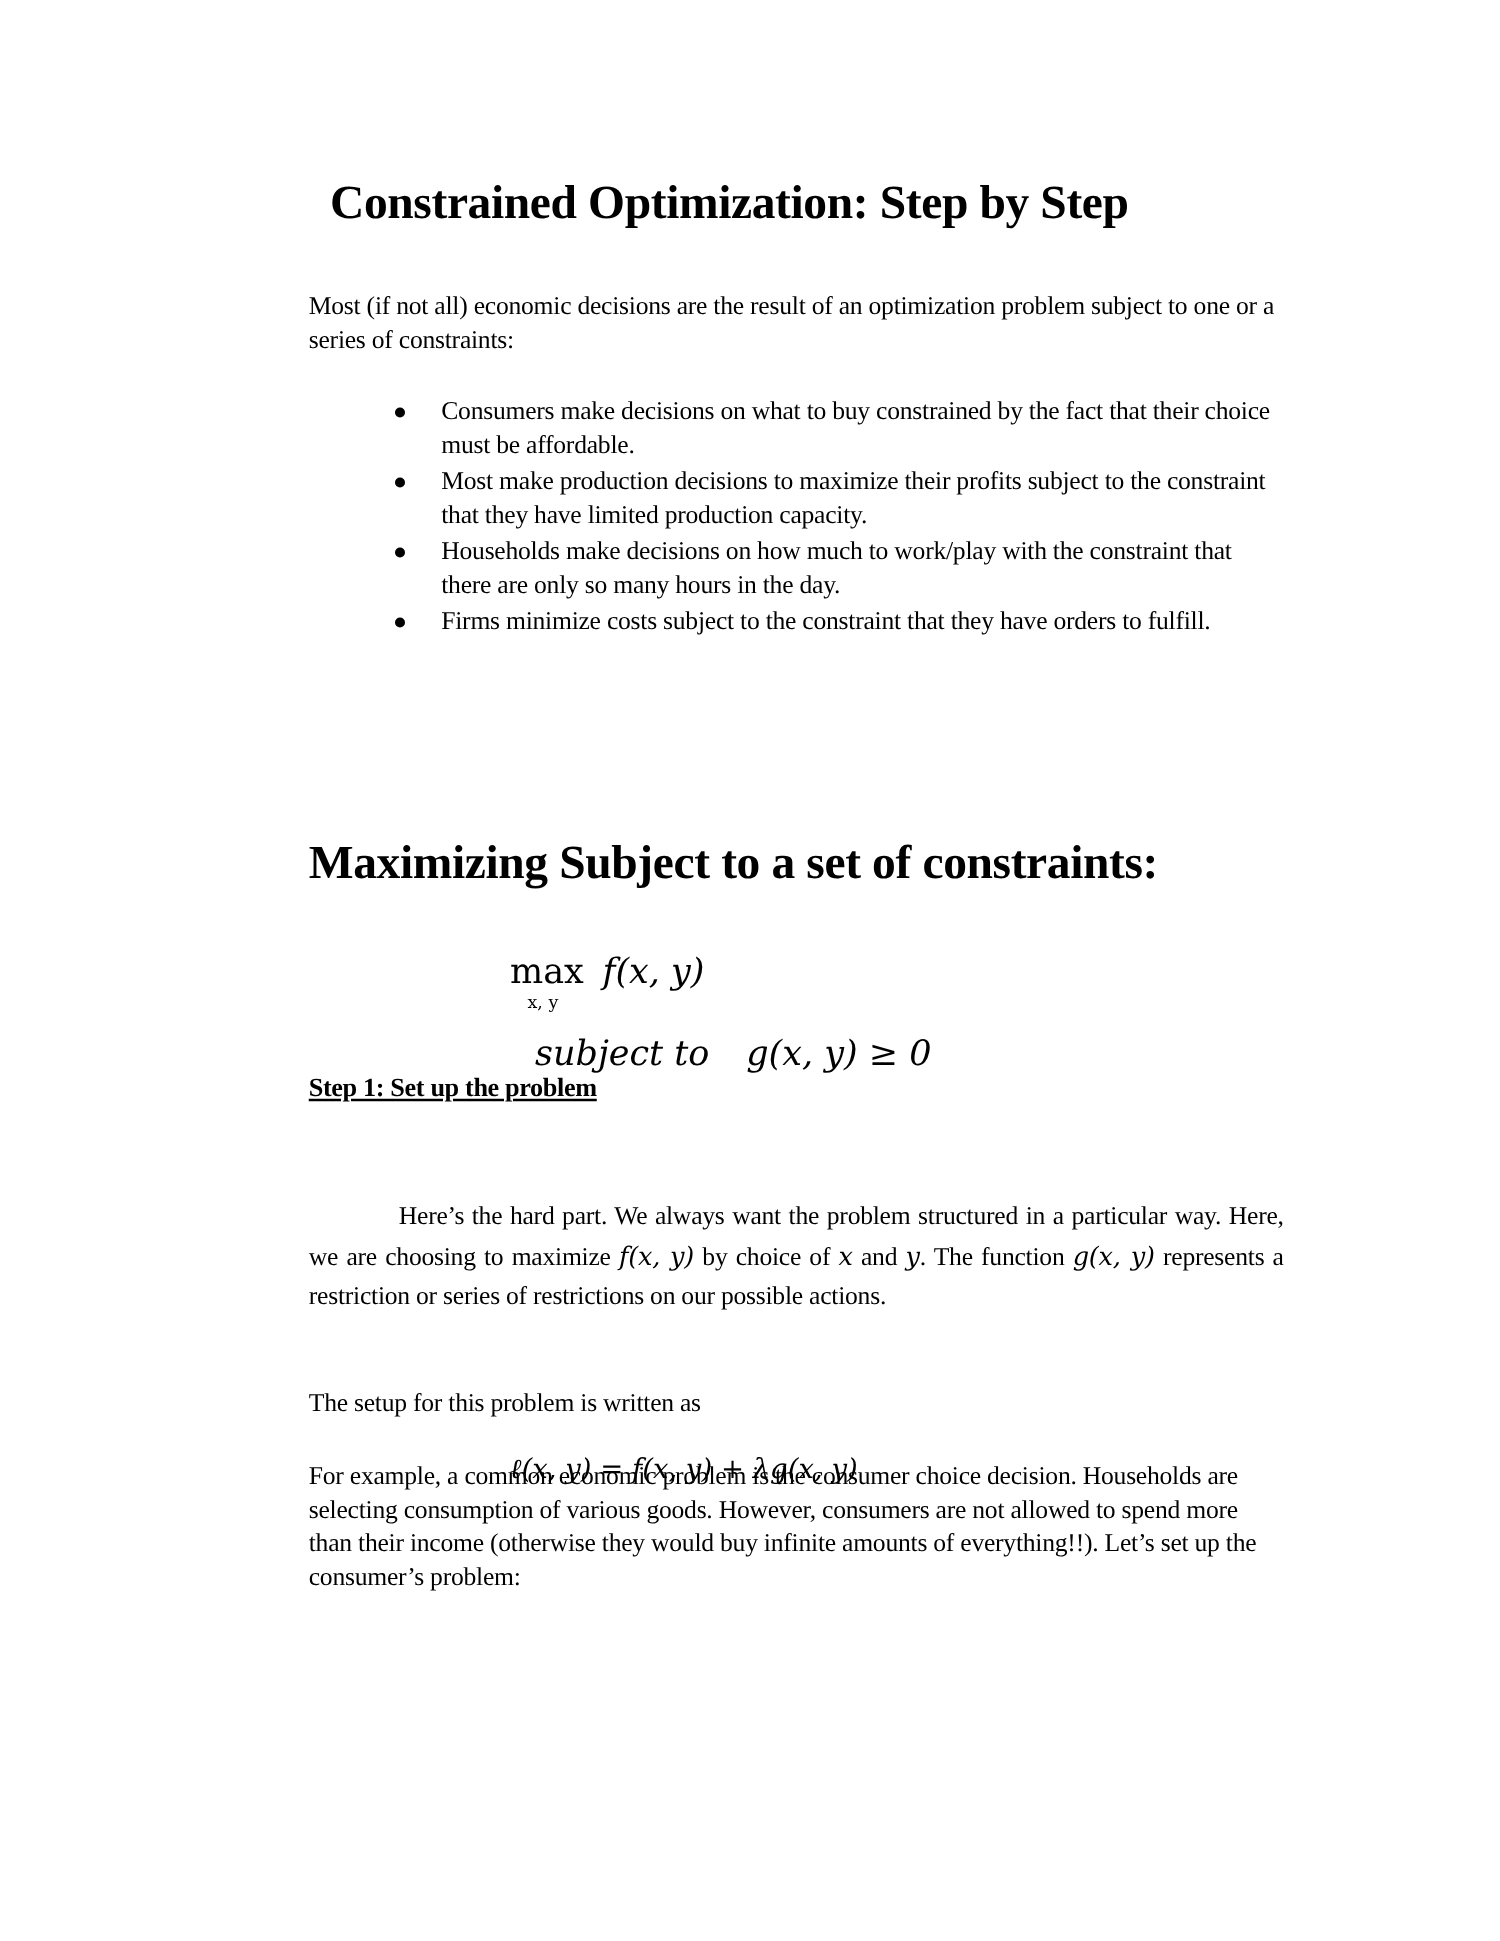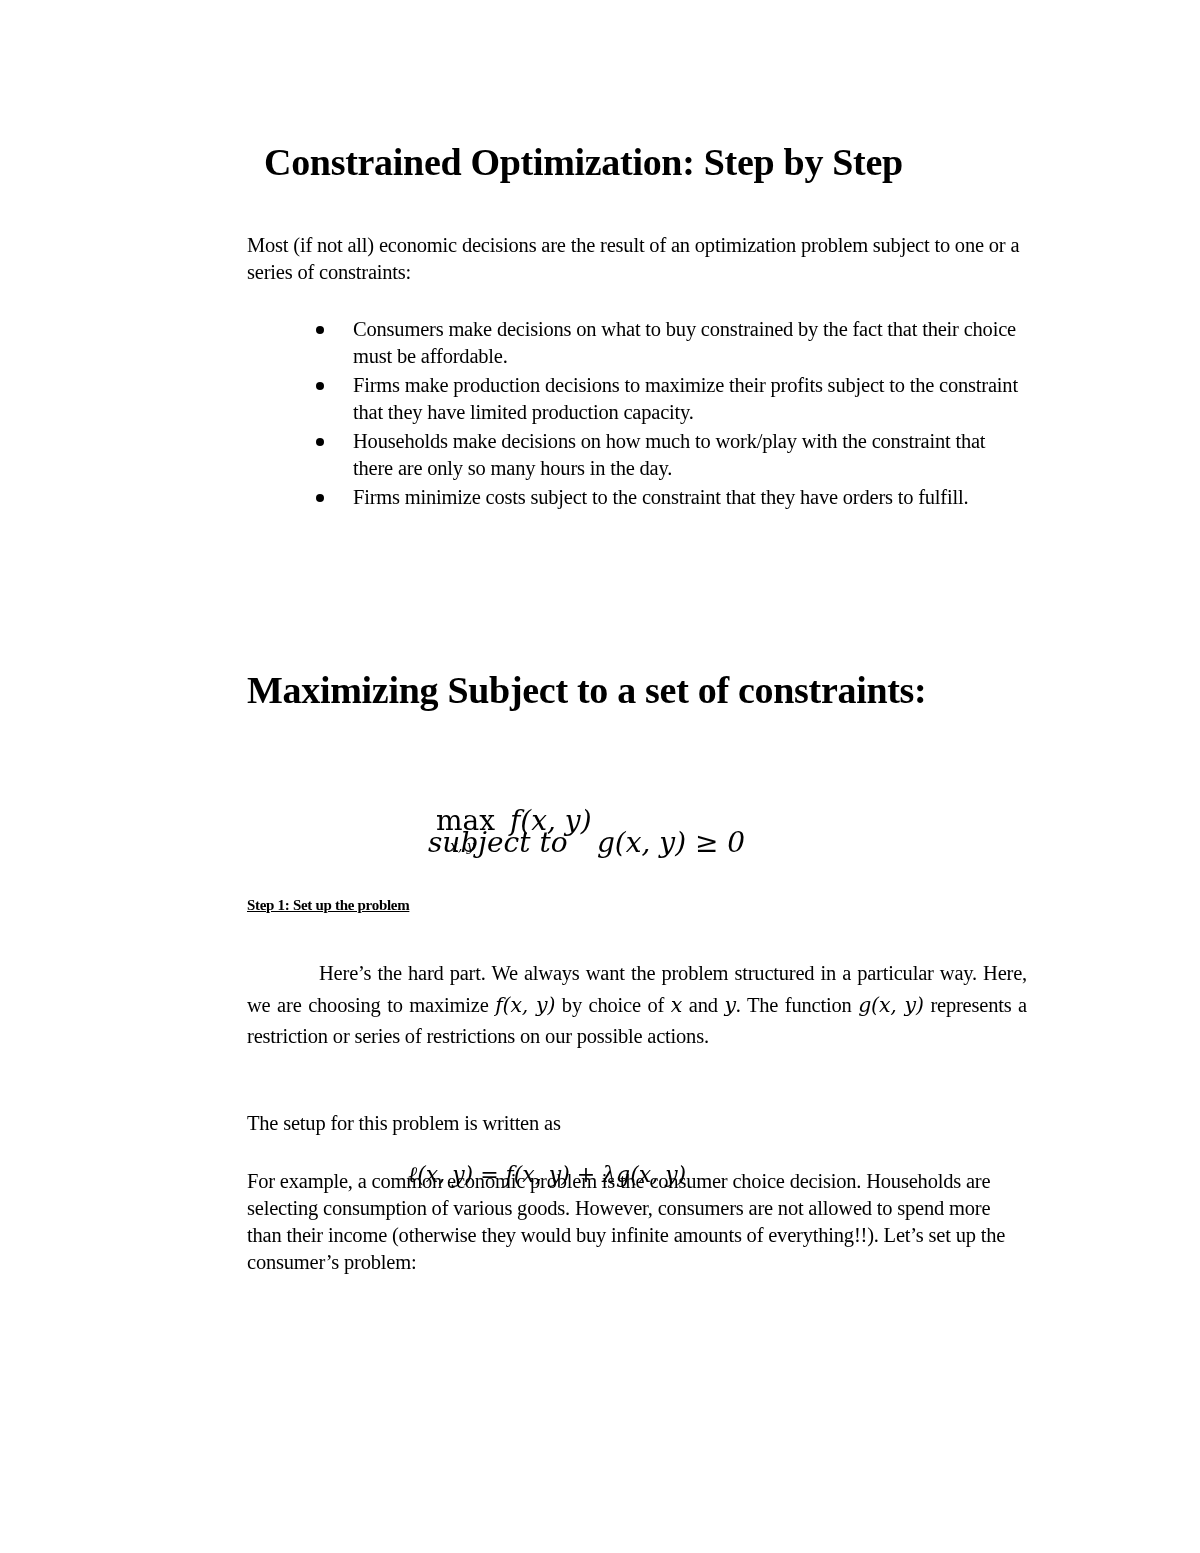--- a/index.html
+++ b/index.html
@@ -25,50 +25,50 @@
   ul.bullets li .dot {
     position: absolute; left: 16px; top: 10px; width: 8px; height: 8px; border-radius: 50%; background: #000;
   }
   .summary { top: 564px; }
   .summary i { font-style: italic; }
   .h2 {
     position: absolute; left: 247px; top: 668px;
     font-size: 38px; font-weight: bold; letter-spacing: -0.3px; white-space: nowrap;
   }
   .math { font-family: "DejaVu Serif", "Liberation Serif", serif; }
-  .eq-max { position: absolute; left: 436px; top: 760px; font-size: 28px; white-space: nowrap; margin-top: 44px; }
-  .eq-max .sub { position: absolute; left: 14px; top: 34px; font-size: 14px; font-style: italic; }
+  .eq-max { position: absolute; left: 408px; top: 760px; font-size: 28px; white-space: nowrap; }
+  .eq-max .sub { position: absolute; left: 14px; top: 34px; font-size: 14px; }
   .eq-max .fn { font-style: italic; margin-left: 6px; }
   .eq-st { position: absolute; left: 428px; top: 826px; font-size: 28px; white-space: nowrap; }
   .eq-st .st { font-style: italic; display: inline-block; width: 160px; }
   .eq-st .g { font-style: italic; }
   .step-head {
-    position: absolute; left: 247px; top: 897px;
-    font-size: 15px; font-weight: bold; text-decoration: underline; letter-spacing: -0.3px;
+    position: absolute; left: 247px; top: 858px;
+    font-size: 21px; font-weight: bold; text-decoration: underline; letter-spacing: -0.3px;
   }
   .justify { text-align: justify; text-align-last: left; line-height: 31.5px; }
   .step-body { top: 958px; text-indent: 72px; }
   .mi { font-style: italic; }
   .setup-line { top: 1110px; }
   .eq-lag { position: absolute; left: 408px; top: 1162px; font-size: 22px; white-space: nowrap; }
   .eq-lag i { font-style: italic; }
   .example { top: 1168px; }
 </style>
 </head>
 <body>
 
 <div class="page">
 
   <div class="title">Constrained Optimization: Step by Step</div>
 
   <div class="p intro">Most (if not all) economic decisions are the result of an optimization problem subject to one or a series of constraints:</div>
 
   <ul class="bullets">
     <li><span class="dot"></span><span>Consumers make decisions on what to buy constrained by the fact that their choice must be affordable.</span></li>
-    <li><span class="dot"></span><span>Firms make production decisions to maximize their profits subject to the constraint that they have limited production capacity.</span></li>
+    <li><span class="dot"></span><span>Most make production decisions to maximize their profits subject to the constraint that they have limited production capacity.</span></li>
     <li><span class="dot"></span><span>Households make decisions on how much to work/play with the constraint that there are only so many hours in the day.</span></li>
     <li><span class="dot"></span><span>Firms minimize costs subject to the constraint that they have orders to fulfill.</span></li>
   </ul>
 
 
   <div class="h2">Maximizing Subject to a set of constraints:</div>
 
   <div class="eq-max math">
     <span>max</span>
     <span class="sub">x, y</span>

